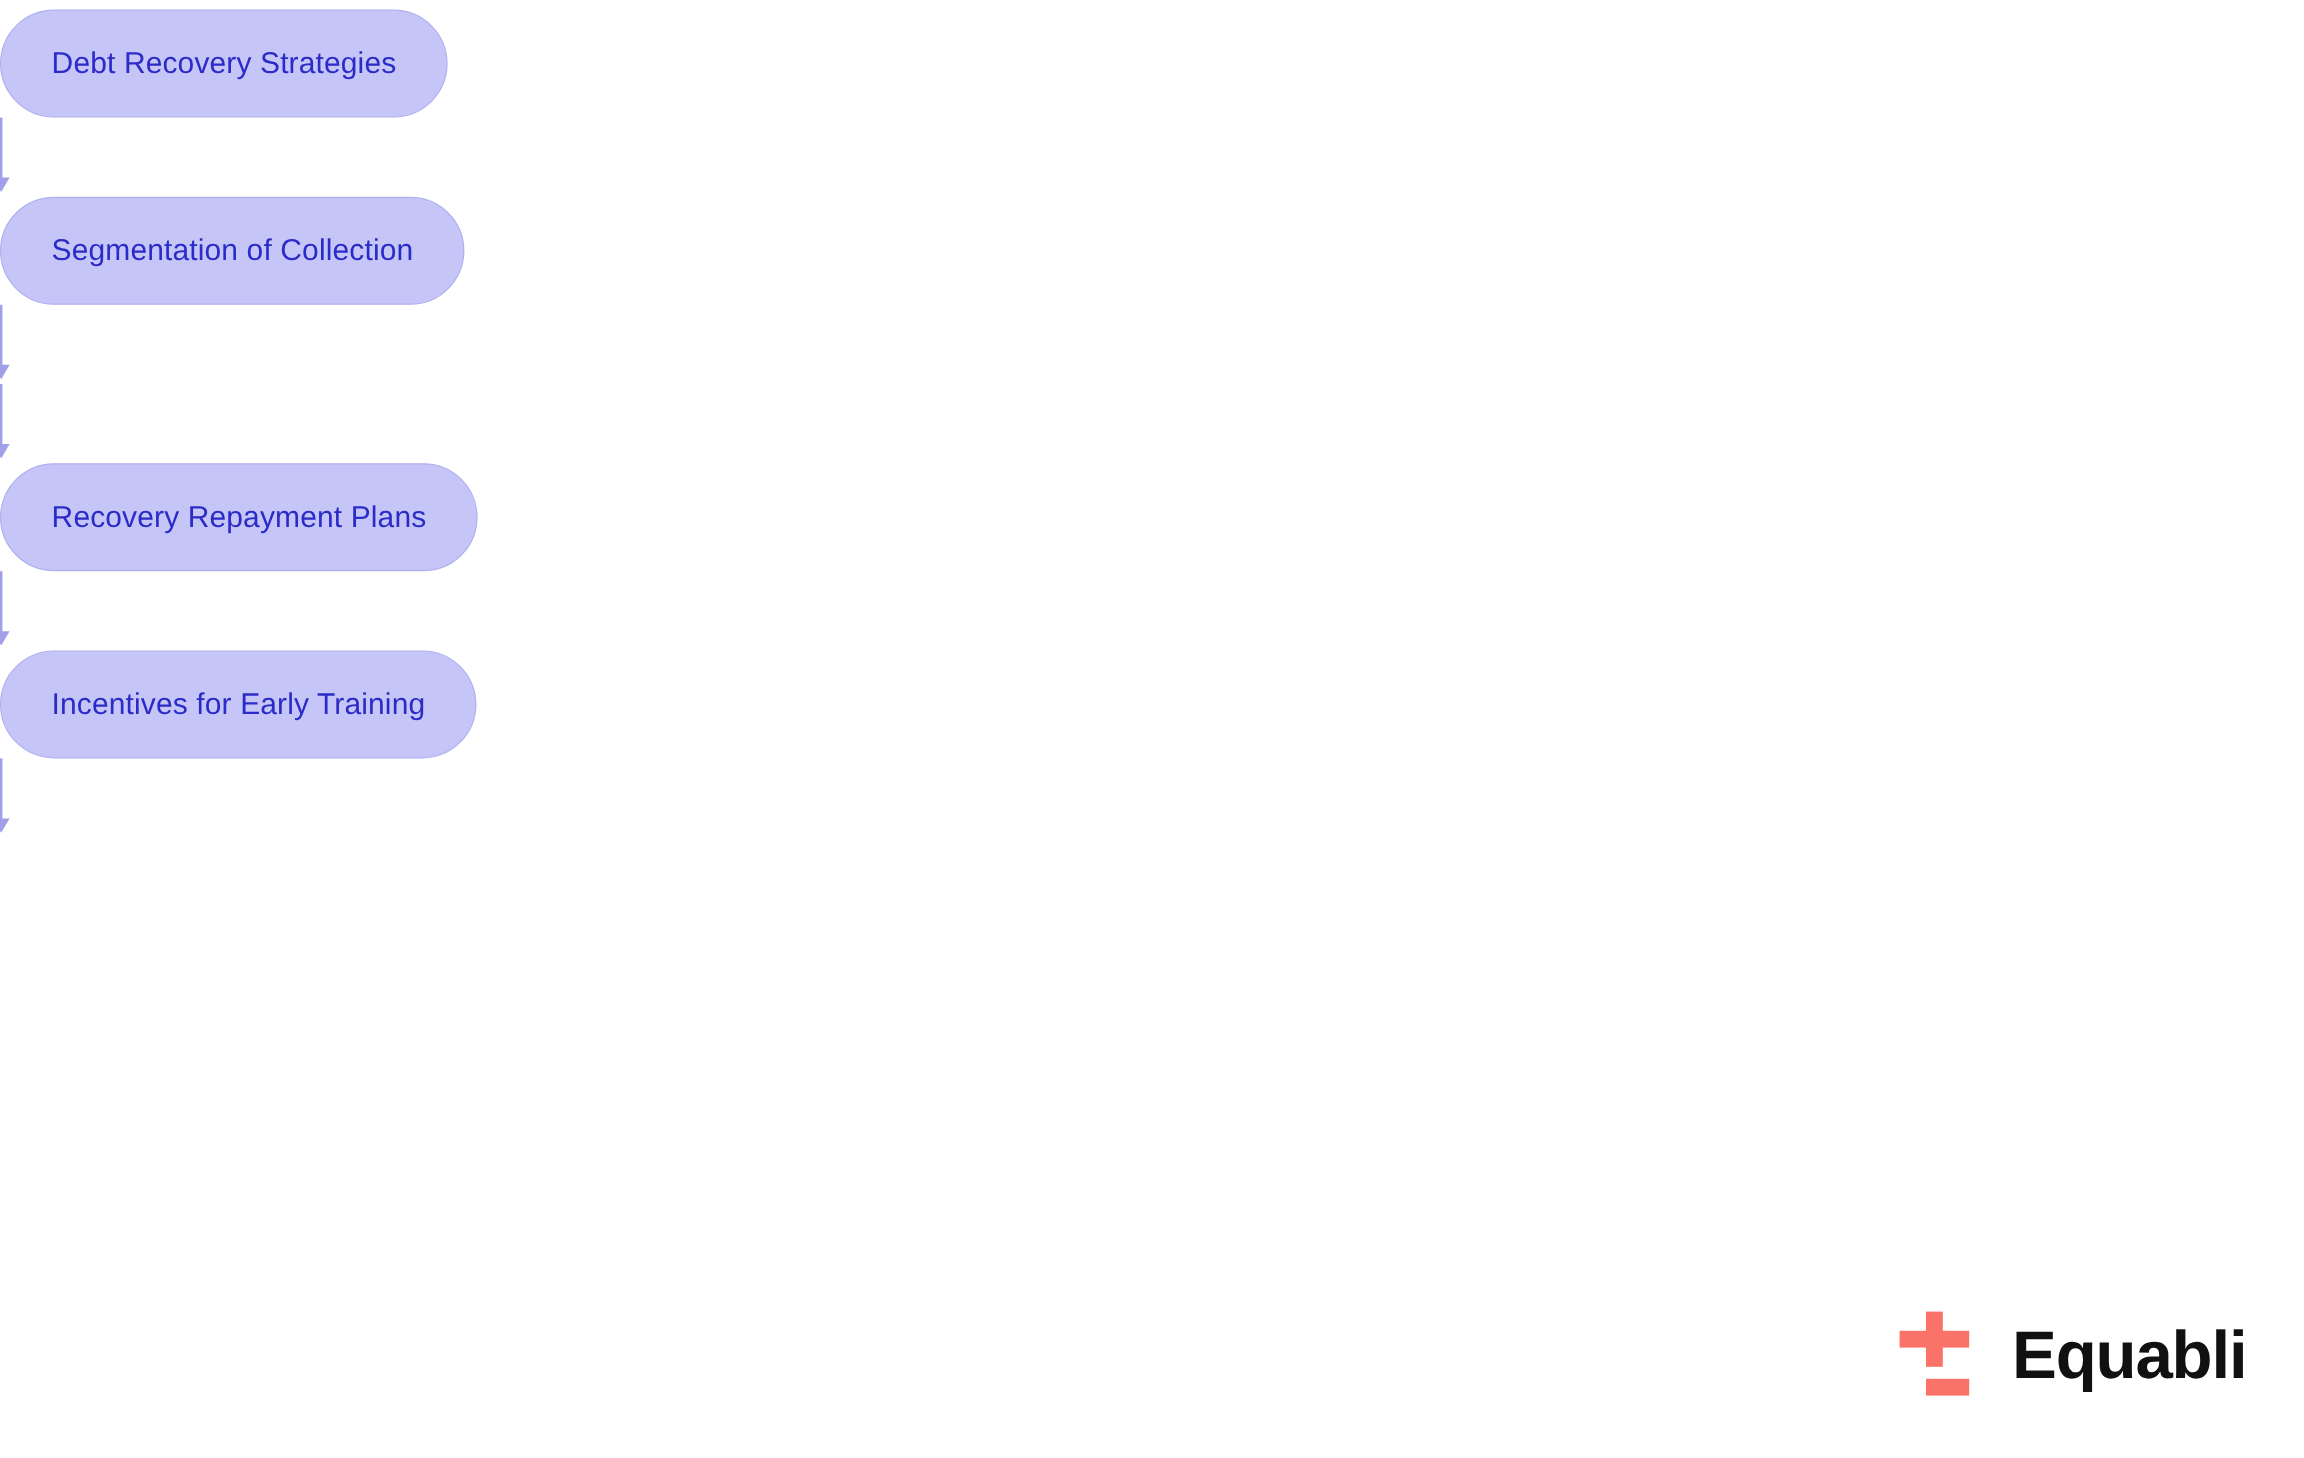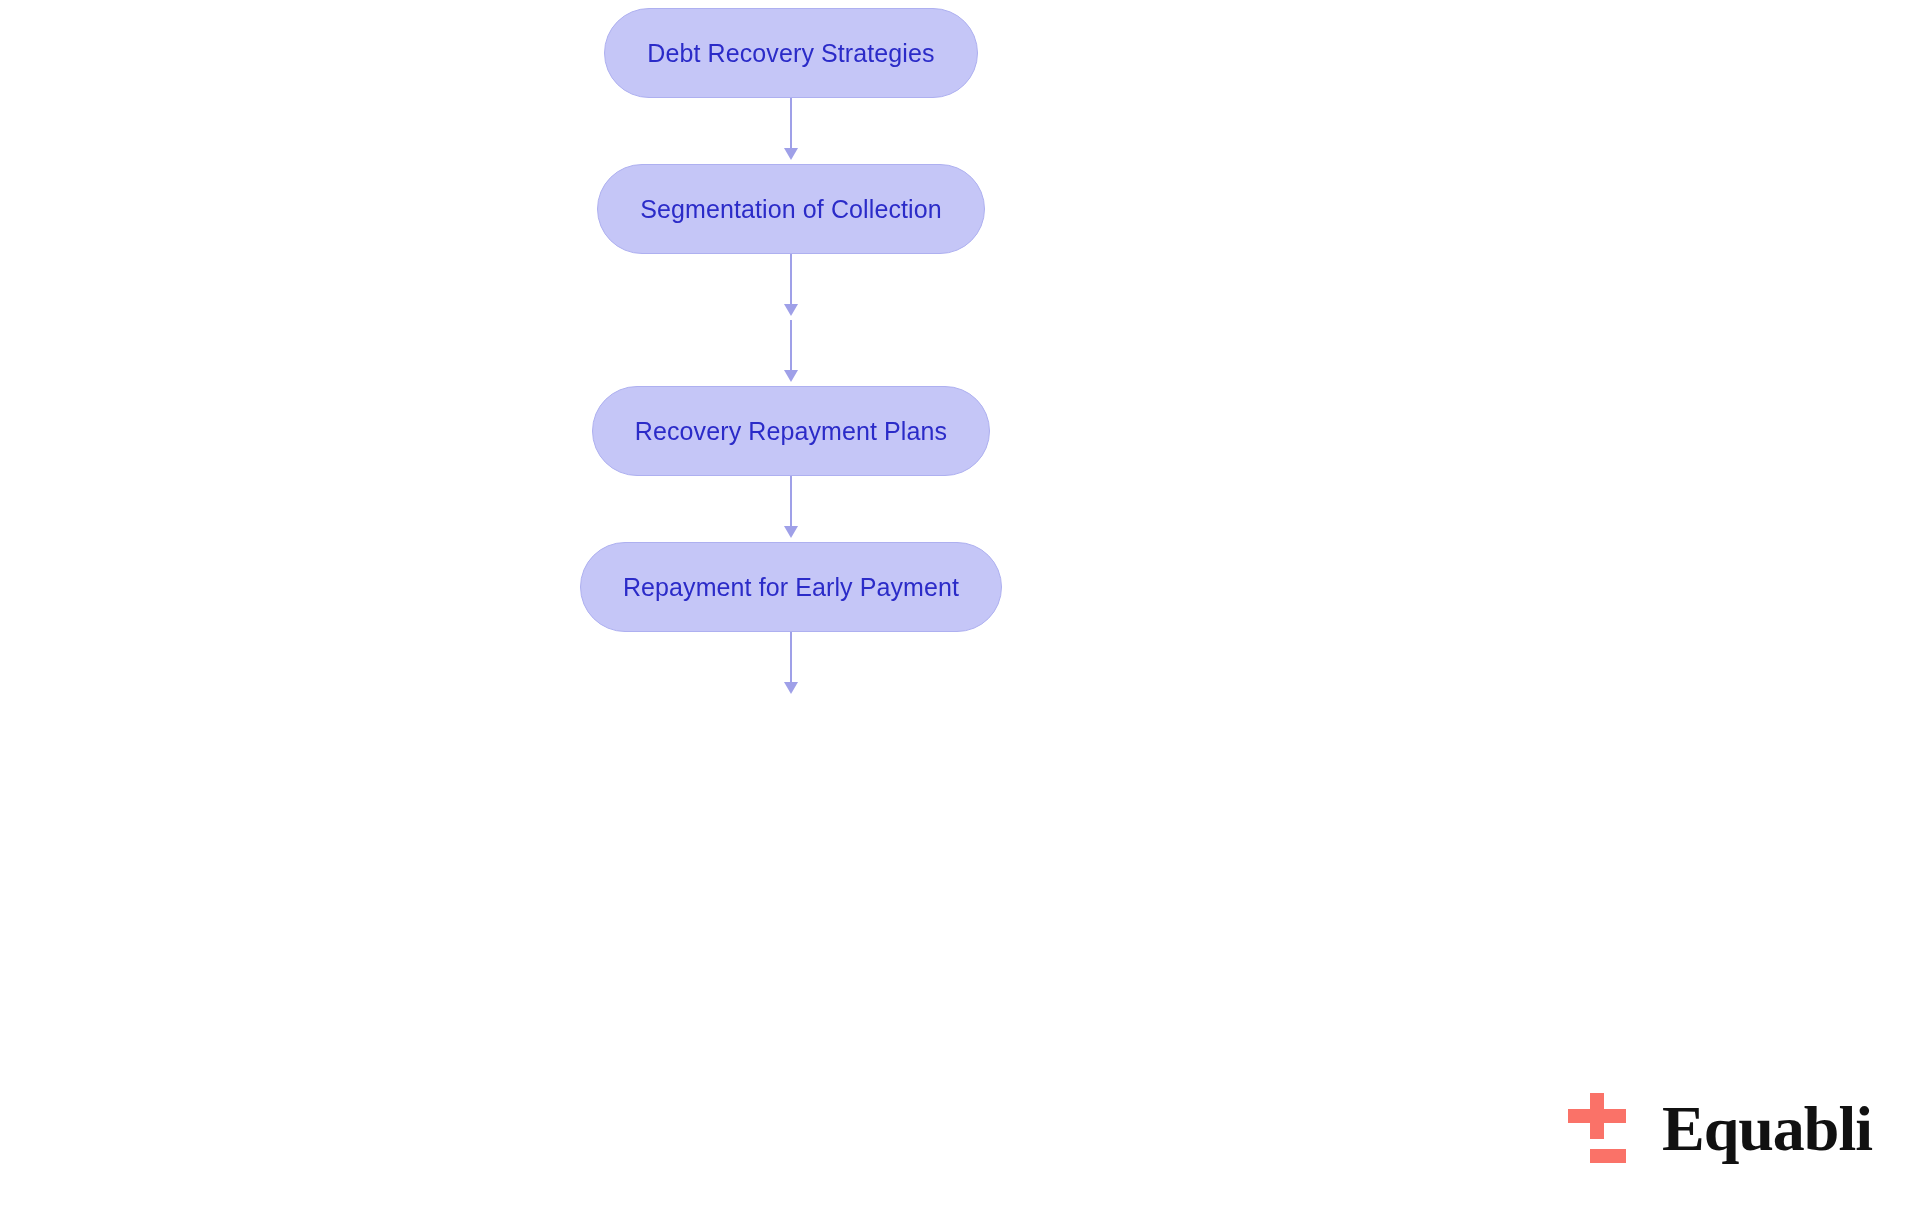--- a/index.html
+++ b/index.html
@@ -23,22 +23,21 @@
     height: 1215px;
   }
 
   .flow-column {
     position: absolute;
     left: 0;
     top: 0;
     width: 1534px;
     display: flex;
     flex-direction: column;
-    align-items: center;
-    padding-left: 24px;
+    align-items: flex-start;
   }
 
   .node-wrap {
     display: flex;
     flex-direction: column;
     align-items: center;
   }
 
   .node {
     display: flex;
@@ -95,26 +94,25 @@
     height: 72px;
   }
   .logo-mark .bar {
     position: absolute;
     background: #fa7268;
   }
   .bar-v   { left: 22px; top: 0px;  width: 14px; height: 46px; }
   .bar-h1  { left: 0px;  top: 16px; width: 58px; height: 14px; }
   .bar-h2  { left: 22px; top: 56px; width: 36px; height: 14px; }
   .logo-text {
-    font-size: 64px;
+    font-size: 56px;
     font-weight: bold;
     color: #111111;
     letter-spacing: -1px;
     line-height: 1;
-    font-family: Liberation Serif, serif;
   }
 </style>
 </head>
 <body>
 
 <div id="flow-canvas">
   <div class="flow-column" style="top:8px;">
 
     <div class="node-wrap">
       <div class="node">
@@ -150,21 +148,21 @@
       </div>
     </div>
 
     <div class="connector">
       <div class="line"></div>
       <div class="arrow"></div>
     </div>
 
     <div class="node-wrap">
       <div class="node">
-        <span>Repayment for Early Payment</span>
+        <span>Incentives for Early Training</span>
       </div>
     </div>
 
     <div class="connector">
       <div class="line"></div>
       <div class="arrow"></div>
     </div>
 
 
   </div>

